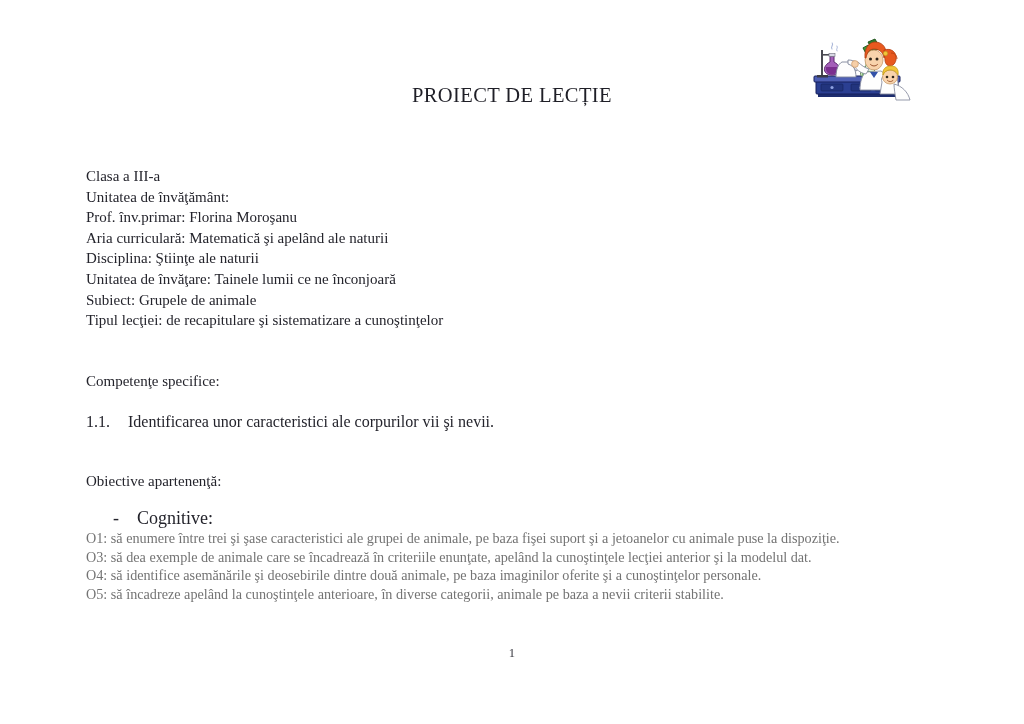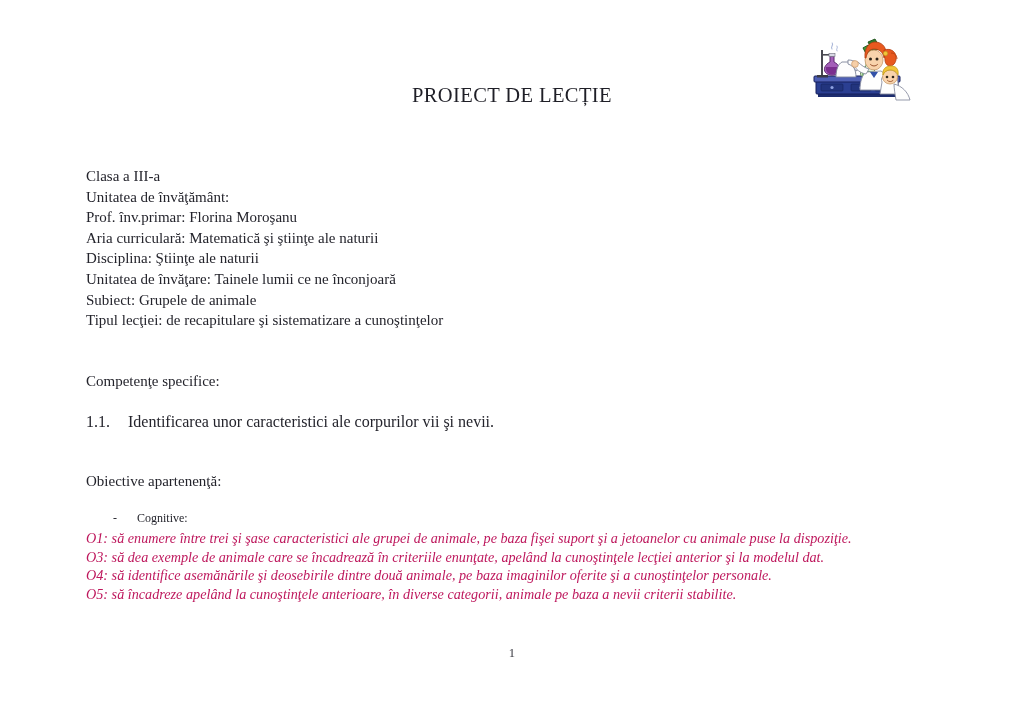--- a/index.html
+++ b/index.html
@@ -68,36 +68,35 @@
   .comp-num {
     display: inline-block;
     width: 42px;
   }
 
   #objectives-heading { top: 471px; }
   #objectives-heading .line { line-height: 20px; }
 
   #objectives-sub { top: 508px; left: 113px; }
   #objectives-sub .sub-row {
-    font-size: 12px;
+    font-size: 18px;
     line-height: 20px;
     white-space: nowrap;
   }
   .sub-dash {
     display: inline-block;
     width: 24px;
   }
 
   #objectives-list { top: 529px; }
   #objectives-list .obj-line {
     font-size: 14.2px;
     line-height: 18.6px;
     white-space: nowrap;
-    color: #be185d;
-    font-style: italic;
+    color: #737373;
   }
 
   
   .page-number {
     position: absolute;
     left: 0;
     top: 646px;
     width: 1024px;
     text-align: center;
     font-size: 12.6px;
@@ -178,21 +177,21 @@
       <path d="M86 48 C94 50 100 56 102 64 L88 64 C87 58 86 52 86 48 Z" fill="#fefefe" stroke="#8b90a3" stroke-width="0.9"></path>
     </svg>
   </div>
 
   <div class="doc-title">PROIECT DE LECȚIE</div>
 
   <div class="block" id="meta-block">
     <div class="line">Clasa a III-a</div>
     <div class="line">Unitatea de învăţământ:</div>
     <div class="line">Prof. înv.primar: Florina  Moroşanu</div>
-    <div class="line">Aria curriculară: Matematică şi ştiinţe ale naturii</div>
+    <div class="line">Aria curriculară: Matematică şi apelând ale naturii</div>
     <div class="line">Disciplina: Ştiinţe ale naturii</div>
     <div class="line">Unitatea de învăţare: Tainele lumii ce ne înconjoară</div>
     <div class="line">Subiect: Grupele de animale</div>
     <div class="line">Tipul lecţiei: de recapitulare şi sistematizare a cunoştinţelor</div>
   </div>
 
   <div class="block" id="competences-heading">
     <div class="line">Competenţe specifice:</div>
   </div>
 

